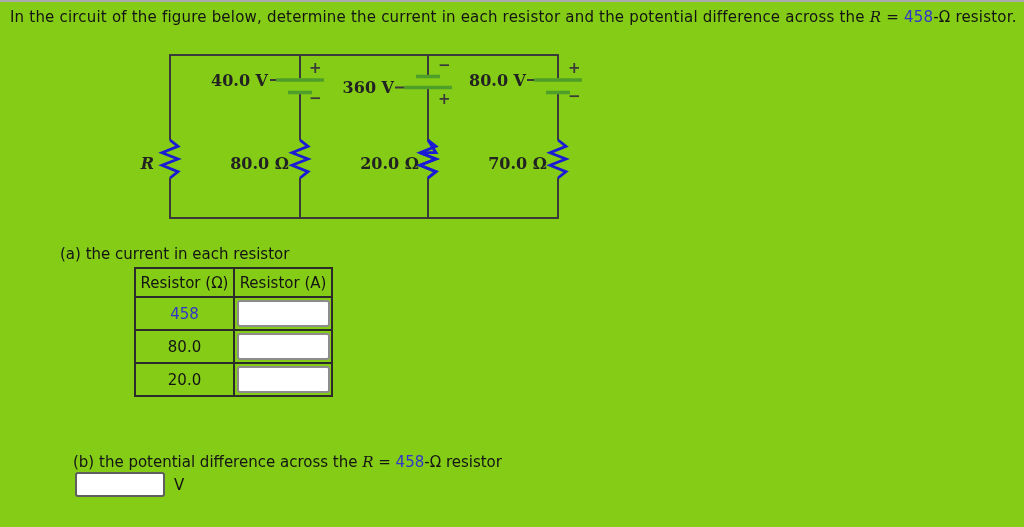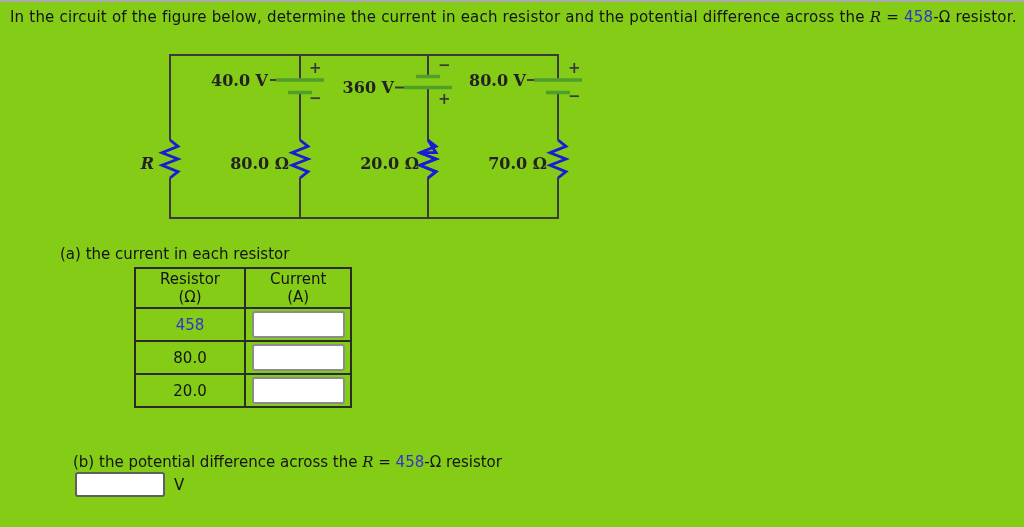--- a/index.html
+++ b/index.html
@@ -17,21 +17,21 @@
   .accent{color:#3434cc;}
   #circuit-svg{position:absolute;left:130px;top:45px;}
   #part-a-label{position:absolute;left:60px;top:245px;font-size:15px;}
   #answer-table{
     position:absolute;left:134px;top:267px;border-collapse:collapse;
     font-size:15px;color:#141414;
   }
   #answer-table th,#answer-table td{
     border:2px solid #2b2b2b;text-align:center;padding:0;
   }
-  #answer-table th{font-weight:normal;height:25px;padding:1px 24px;}
+  #answer-table th{font-weight:normal;height:25px;padding:1px 4px;}
   #answer-table td{height:31px;}
   #answer-table td.res-col{width:97px;}
   #answer-table td.cur-col{width:96px;}
   .ans-input{
     width:85px;height:21px;border:2px solid #8c8c8c;border-radius:3px;
     background:#fff;display:block;margin:0 auto;
   }
   #part-b-label{position:absolute;left:73px;top:453px;font-size:15px;white-space:nowrap;}
   #part-b-answer{position:absolute;left:75px;top:472px;display:flex;align-items:center;}
   #part-b-input{
@@ -106,21 +106,21 @@
     <text class="sign" x="568" y="72.5">+</text>
     <text class="sign" x="568" y="101">−</text>
   </svg>
 
   <div id="part-a-label">(a) the current in each resistor</div>
 
   <table id="answer-table">
     <thead>
       <tr>
         <th>Resistor (Ω)</th>
-        <th>Current (A)</th>
+        <th>Resistor (A)</th>
       </tr>
     </thead>
     <tbody>
       <tr>
         <td class="res-col blue-cell">458</td>
         <td class="cur-col">
           <input class="ans-input" type="text" value="" style="">
         </td>
       </tr>
       <tr>

